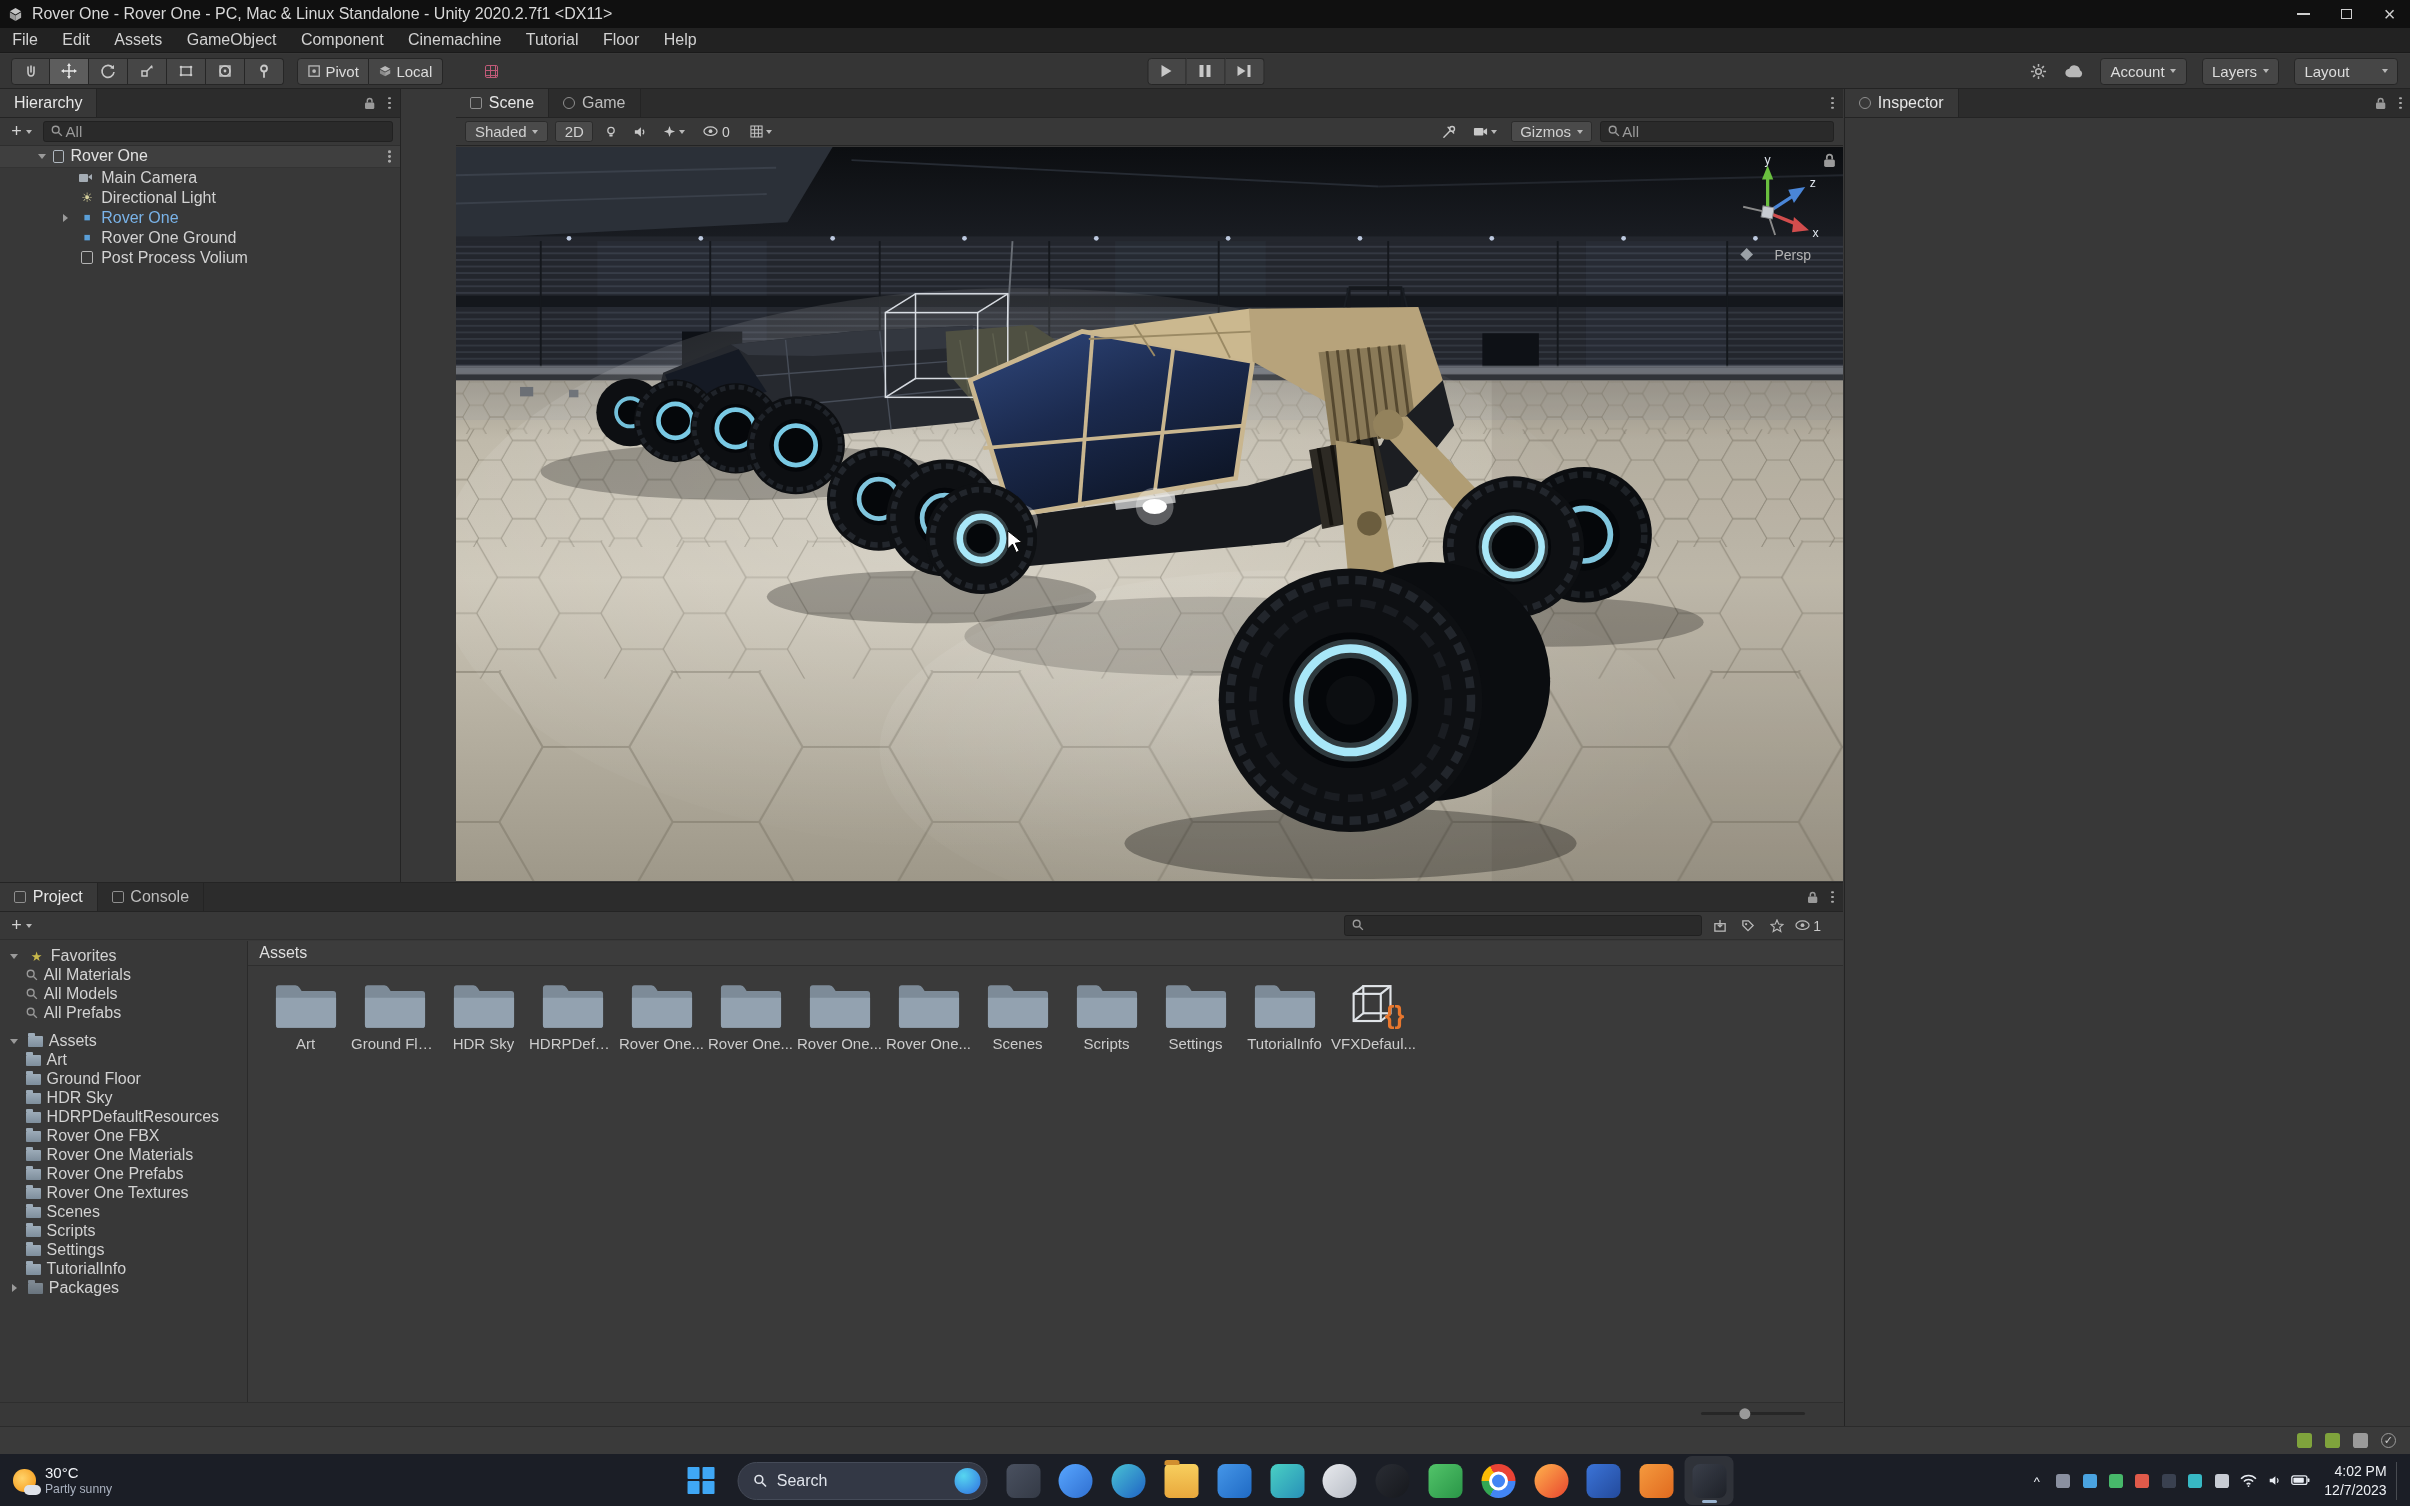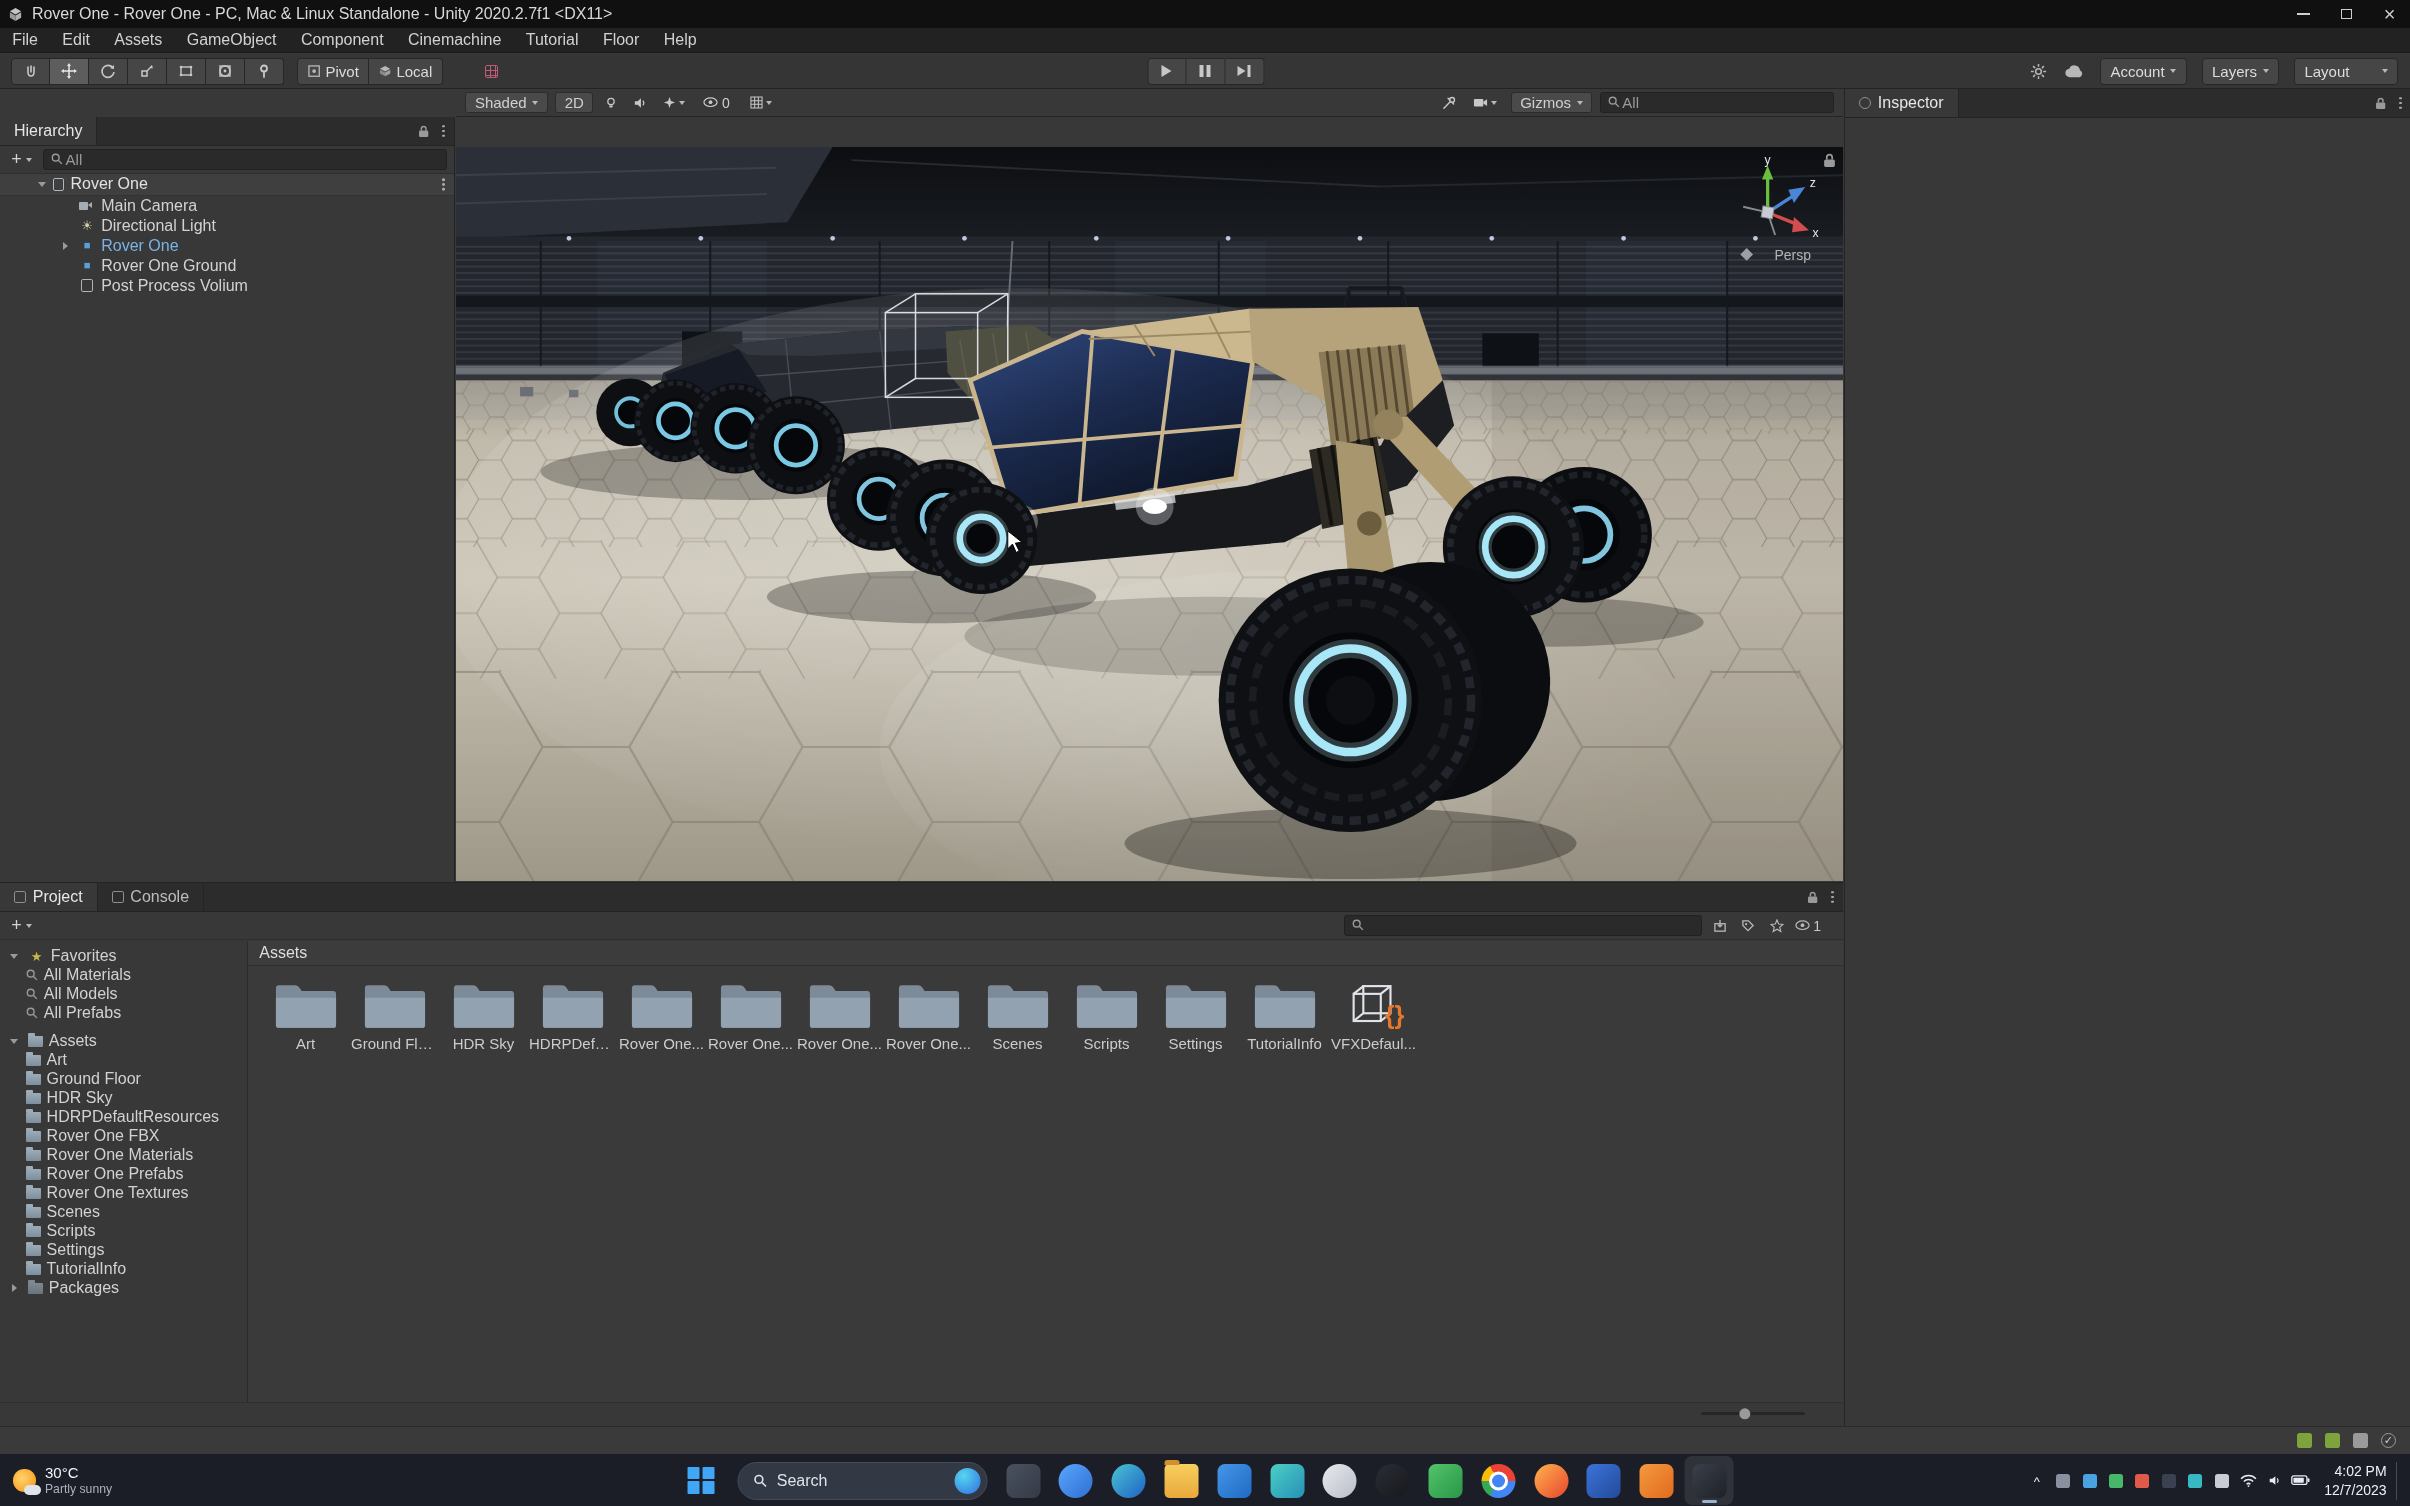--- a/index.html
+++ b/index.html
@@ -39,21 +39,21 @@
   .tri-play{width:0;height:0;border-top:6.6px solid transparent;border-bottom:6.6px solid transparent;
     border-left:10.4px solid #c8c8c8;}
   .pause-bars{display:flex;gap:3.8px;}
   .pause-bars i{width:3.8px;height:12.2px;background:#c8c8c8;}
   .step-ico{display:flex;align-items:center;gap:1.9px;}
   .step-ico .b{width:2.8px;height:11.3px;background:#c8c8c8;}
   #tb-right{position:absolute;right:13px;display:flex;align-items:center;gap:15px;}
 
   
   .panel{position:absolute;background:#383838;}
-  #hierarchy{left:0;top:89px;width:455px;height:793px;border-right:0.9px solid #242424;margin-top:28px;}
+  #hierarchy{left:0;top:89px;width:401px;height:793px;border-right:0.9px solid #242424;}
   #sceneview{left:456px;top:89px;width:1387px;height:793px;}
   #inspector{left:1844px;top:89px;width:567px;height:1337px;border-left:0.9px solid #242424;}
   #project{left:0;top:882px;width:1843px;height:543px;border-top:0.9px solid #242424;}
 
   .tabstrip{height:29px;background:#2c2c2c;display:flex;align-items:stretch;border-bottom:0.9px solid #242424;}
   .tab{display:flex;align-items:center;gap:6.6px;padding:0 14px;font-size:16px;color:#bdbdbd;
     border-right:0.9px solid #242424;}
   .tab.active{background:#383838;color:#e6e6e6;}
   .tab-ico{width:12.2px;height:12.2px;border:1.4px solid #8f8f8f;border-radius:1.9px;flex:0 0 auto;}
   .strip-right{margin-left:auto;display:flex;align-items:center;gap:13px;padding-right:9.4px;}
@@ -412,20 +412,33 @@
       <div class="hrow">
         <span class="harrow"></span>
         <span class="hicon icon-volume"></span>
         <span class="hlabel">Post Process Volium</span>
       </div>
 
   </div>
 </div>
 
 <div id="sceneview" class="panel">
+  <div class="tabstrip">
+    <span class="tab active">
+      <span class="tab-ico"></span>
+      <span>Scene</span>
+      </span>
+    <span class="tab">
+      <span class="tab-ico" style="border-radius:50%;"></span>
+      <span>Game</span>
+      </span>
+    <span class="strip-right">
+        <span class="kebab"></span>
+      </span>
+  </div>
   <div id="scenebar">
     <span class="sbtn">
       <span>Shaded</span>
         <span class="caret sm"></span>
       </span>
     <span class="sbtn">
       <span>2D</span>
       </span>
     <span class="sicon">
       <svg width="14" height="14" viewBox="0 0 15 15" fill="none" stroke="#c8c8c8" stroke-width="1.4">

